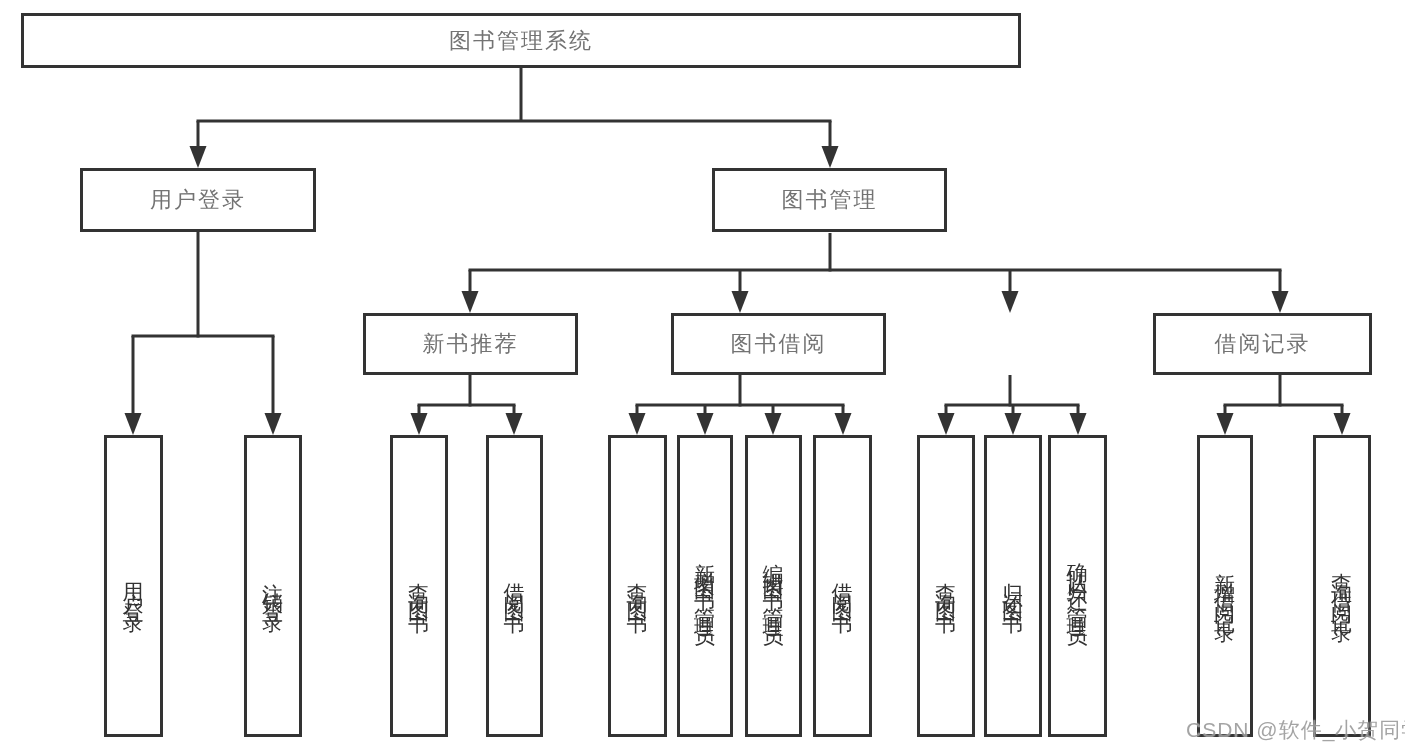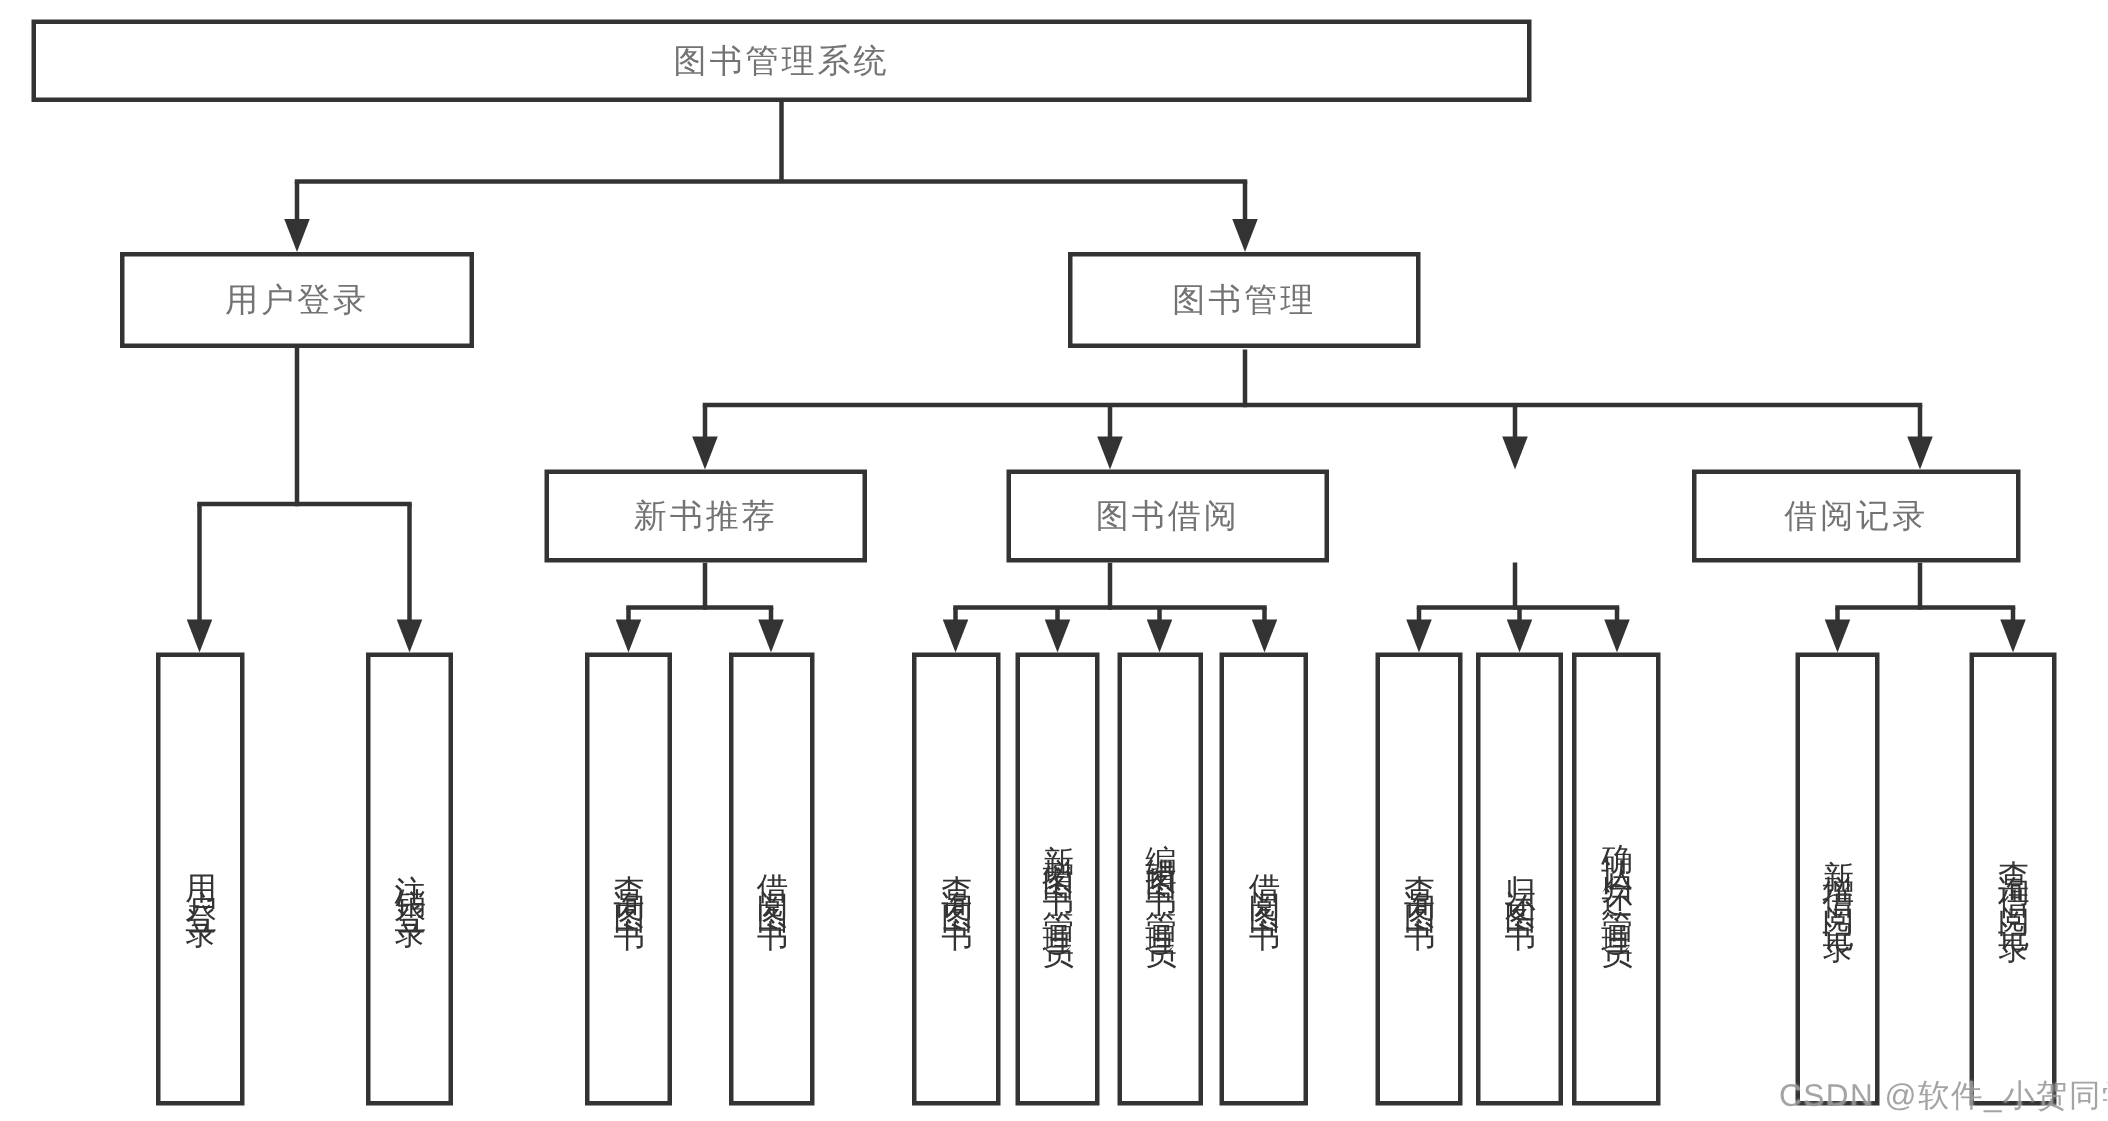--- a/index.html
+++ b/index.html
@@ -148,21 +148,21 @@
   <div class="box" style="left:712px; top:168px; width:235px; height:64px;text-align:right;">
     <span class="h-label">图书管理</span>
   </div>
 
   <div class="box" style="left:363px; top:313px; width:215px; height:62px;">
     <span class="h-label">新书推荐</span>
   </div>
   <div class="box" style="left:633px; top:313px; width:215px; height:62px;margin-left:38px;">
     <span class="h-label">图书借阅</span>
   </div>
-  <div class="box" style="left:1128px; top:313px; width:219px; height:62px;">
+  <div class="box" style="left:1153px; top:313px; width:219px; height:62px;">
     <span class="h-label">借阅记录</span>
   </div>
 
   <div class="box leaf" style="left:104px; width:59px;">
     <span class="v-label">用户登录</span>
   </div>
   <div class="box leaf" style="left:244px; width:58px;">
     <span class="v-label">注销登录</span>
   </div>
 

